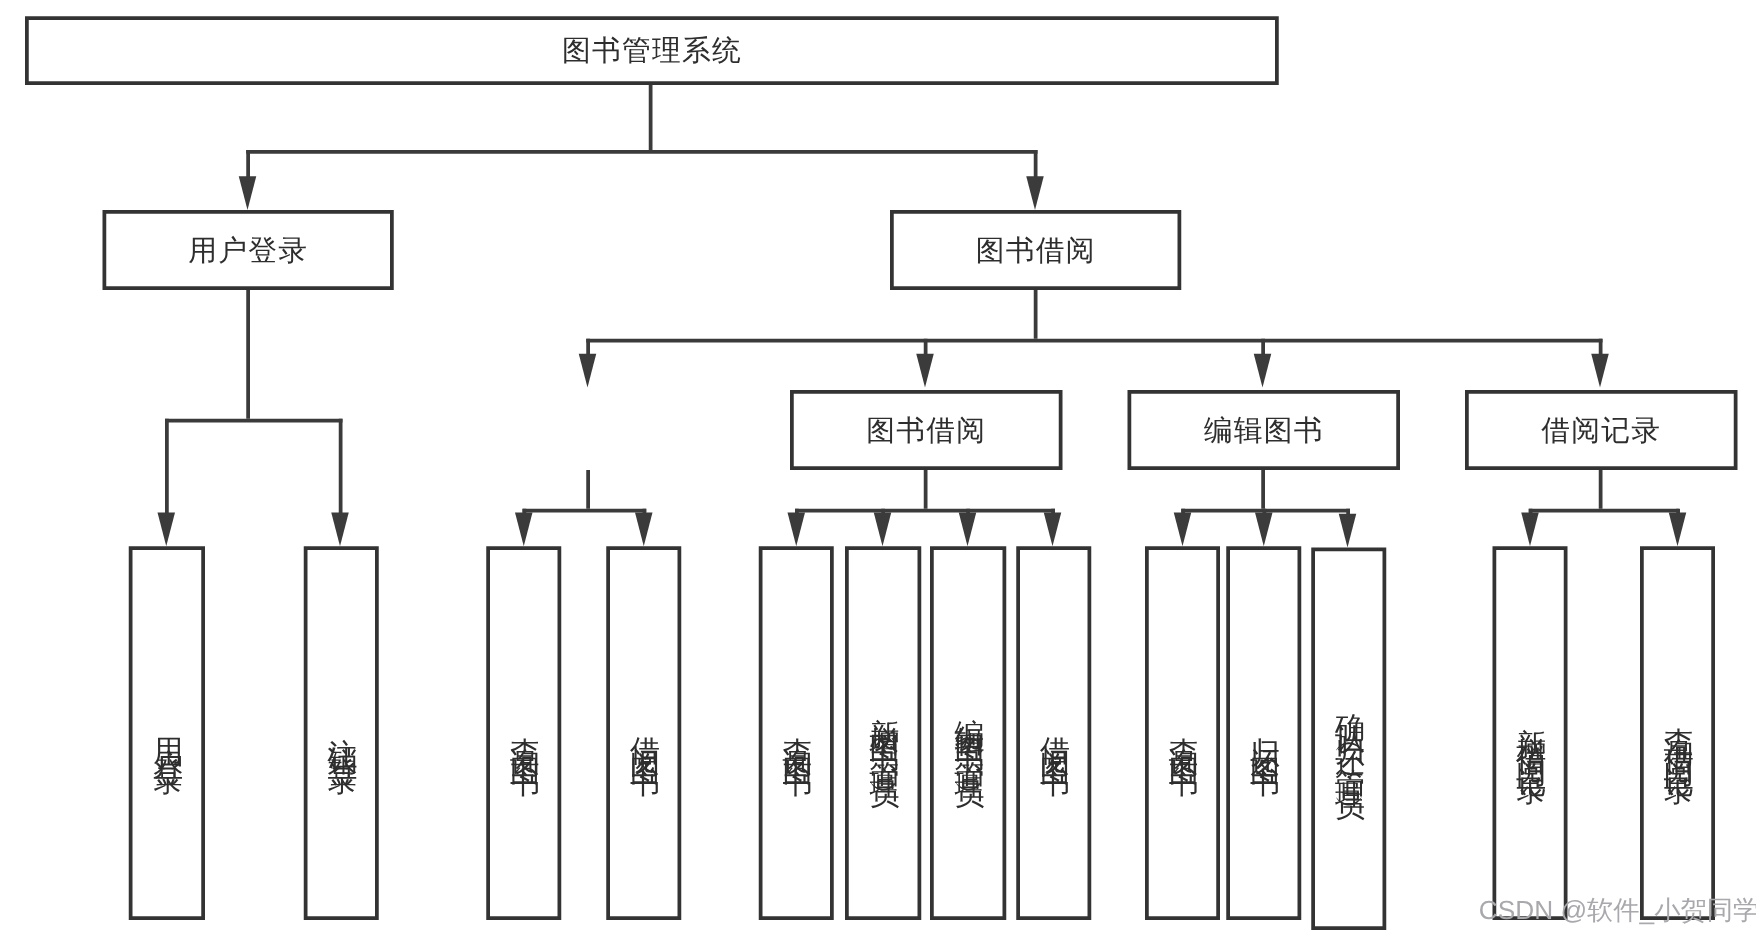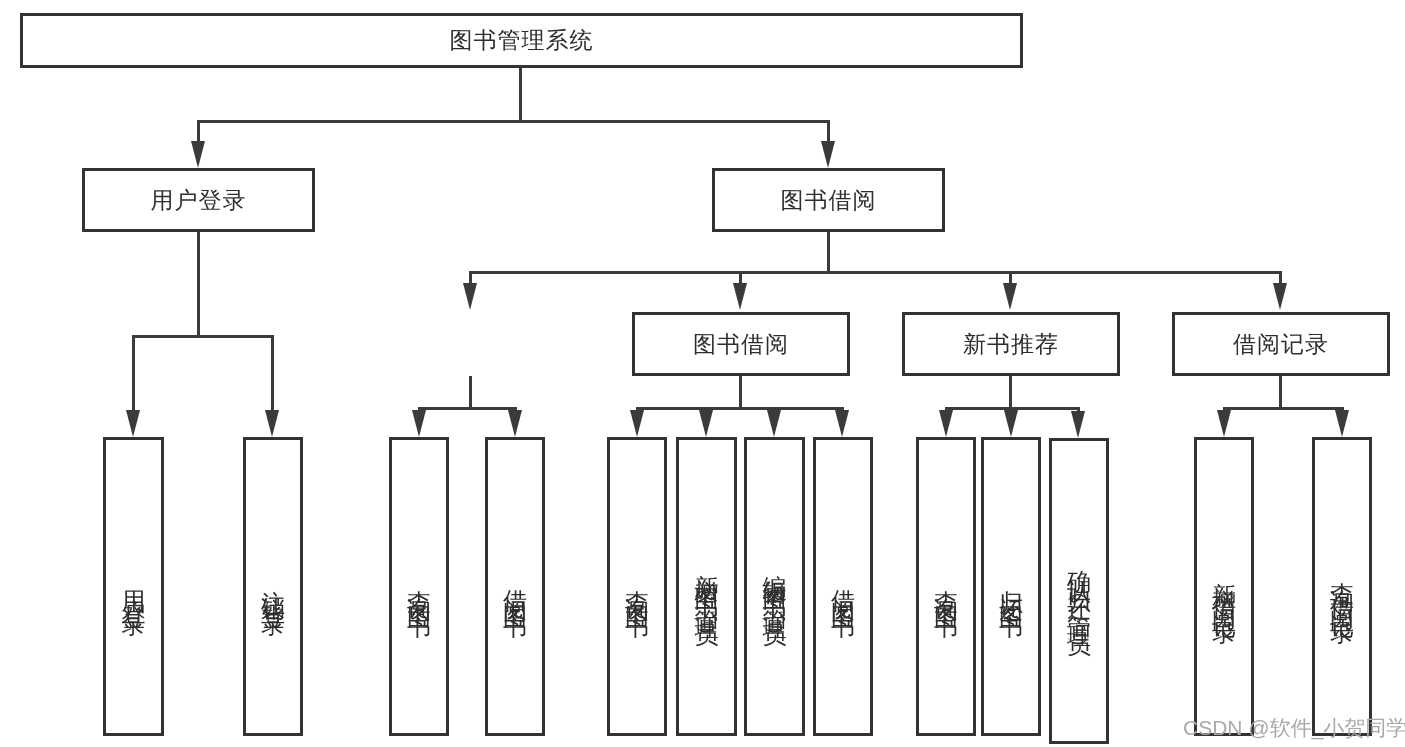--- a/index.html
+++ b/index.html
@@ -50,21 +50,21 @@
   <div class="node" style="left:712px;top:168px;width:233px;height:64px">
     <span class="lbl">图书借阅</span>
   </div>
 
 
   <div class="node" style="left:632px;top:312px;width:218px;height:64px">
     <span class="lbl">图书借阅</span>
   </div>
 
   <div class="node" style="left:902px;top:312px;width:218px;height:64px">
-    <span class="lbl">新书推荐</span>
+    <span class="lbl">编辑图书</span>
   </div>
 
   <div class="node" style="left:1172px;top:312px;width:218px;height:64px">
     <span class="lbl">借阅记录</span>
   </div>
 
   <div class="node" style="left:103px;top:437px;width:61px;height:299px">
     <span class="vlbl">用户登录</span>
   </div>
   <div class="node" style="left:243px;top:437px;width:60px;height:299px">

